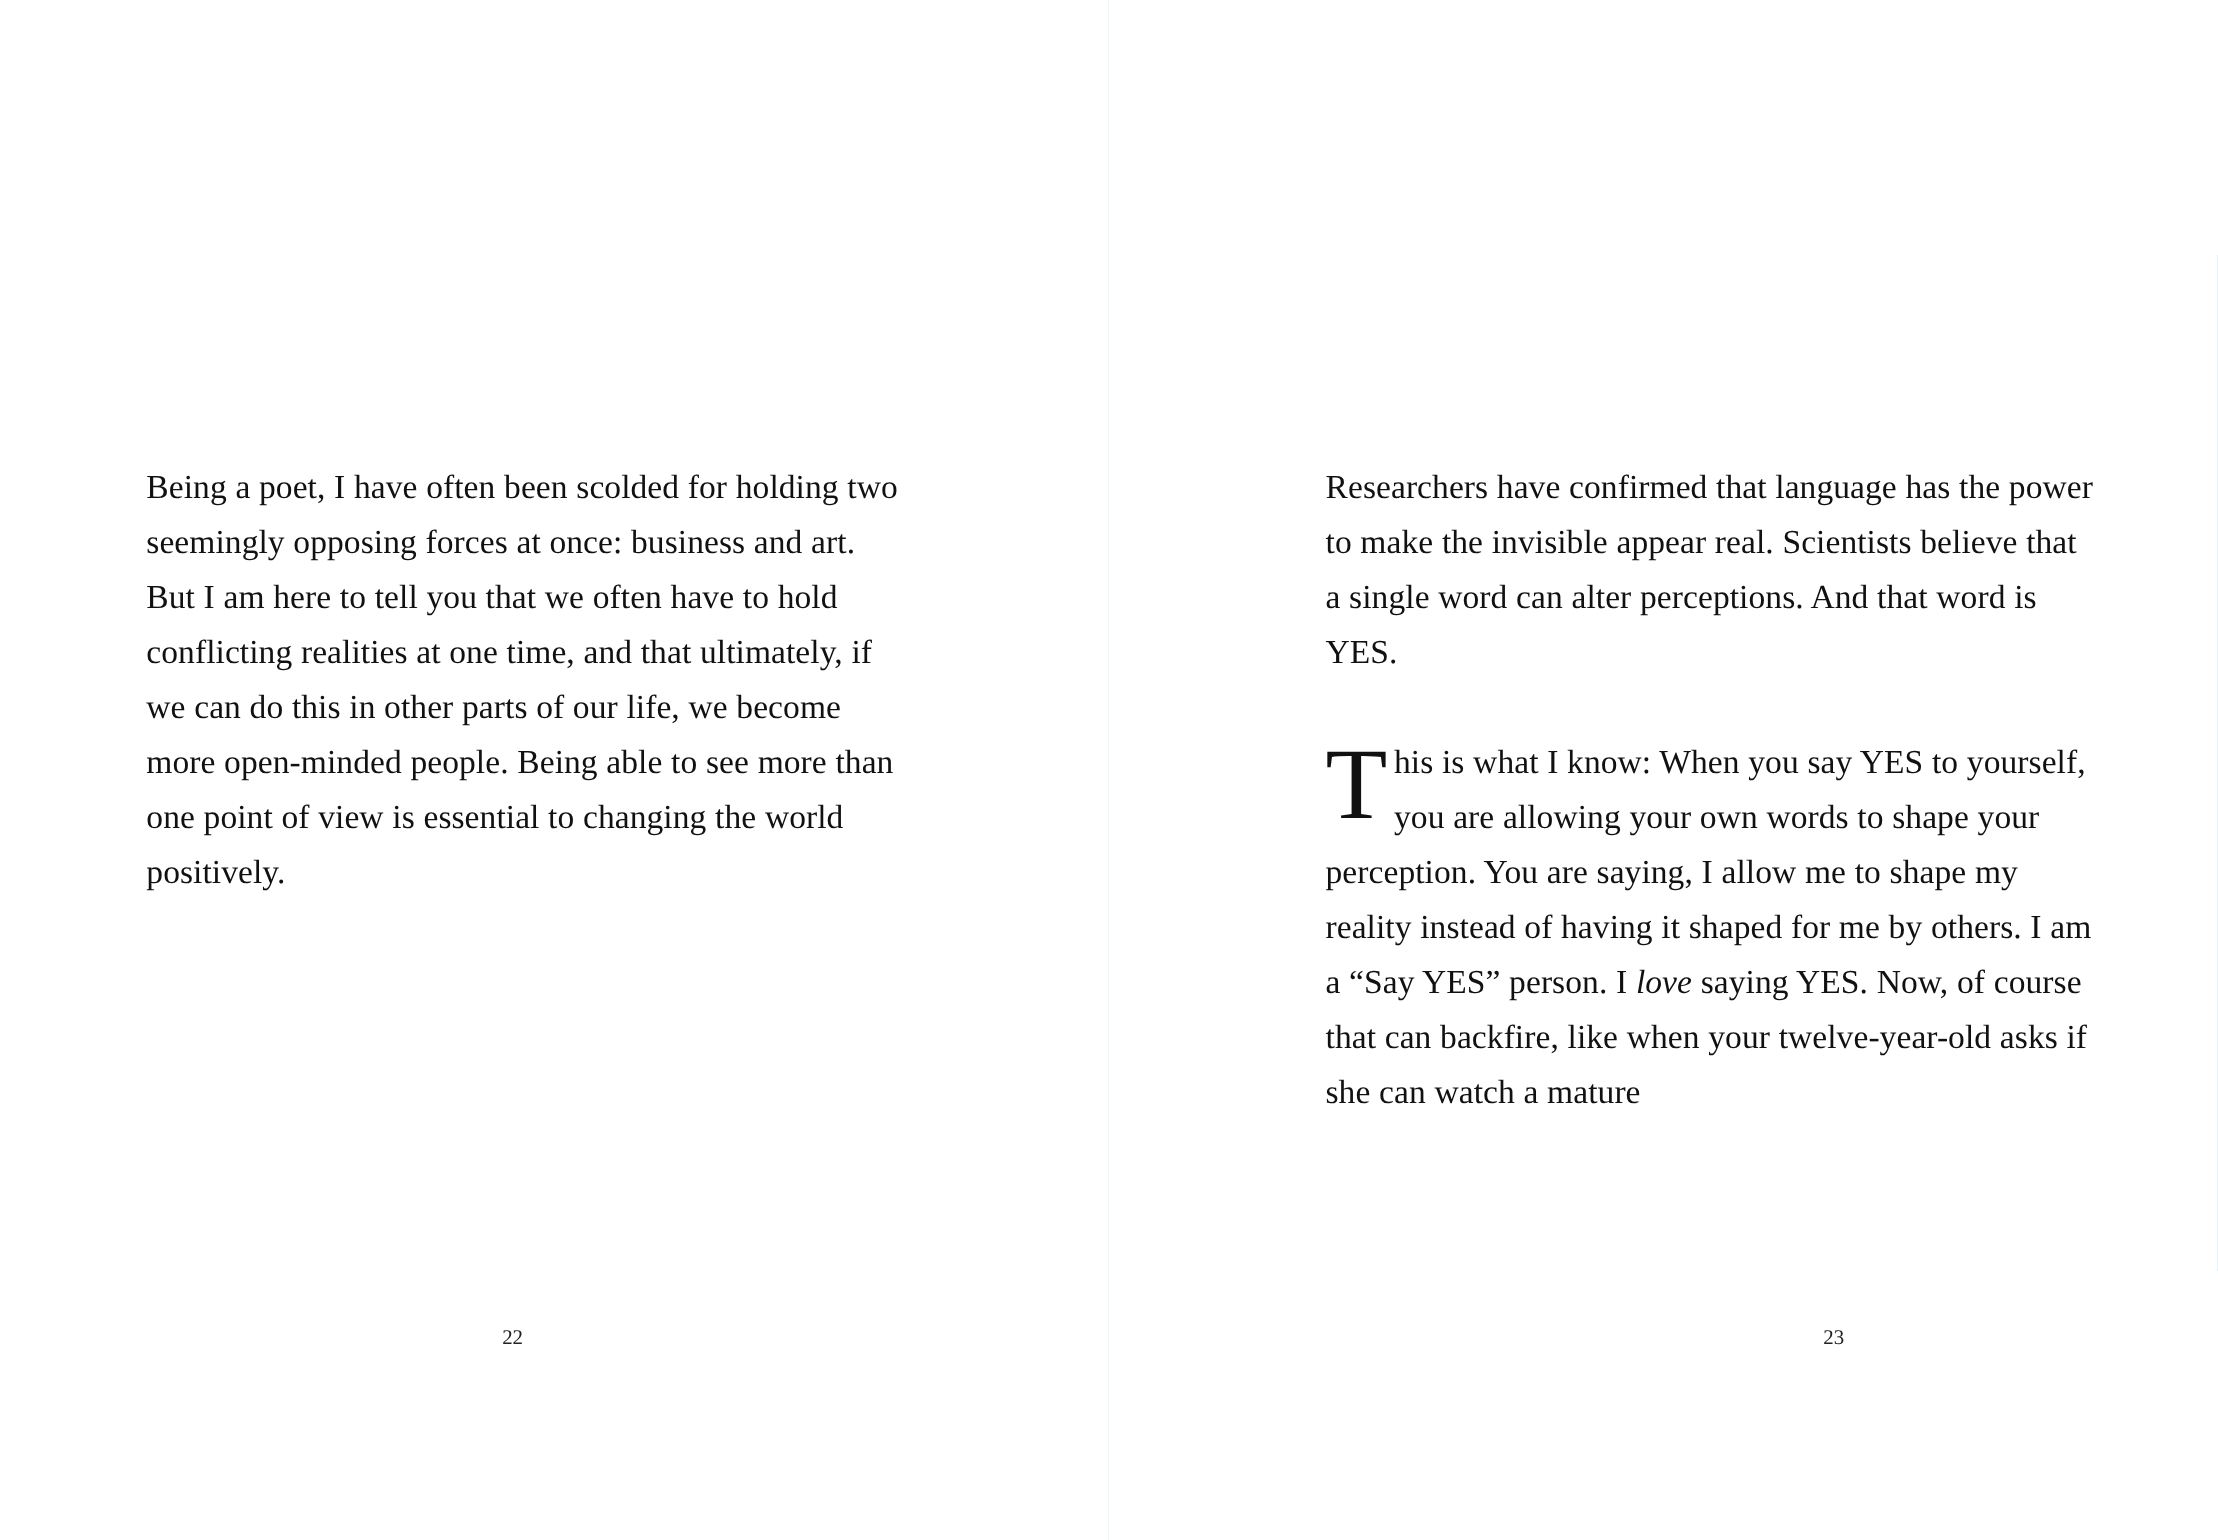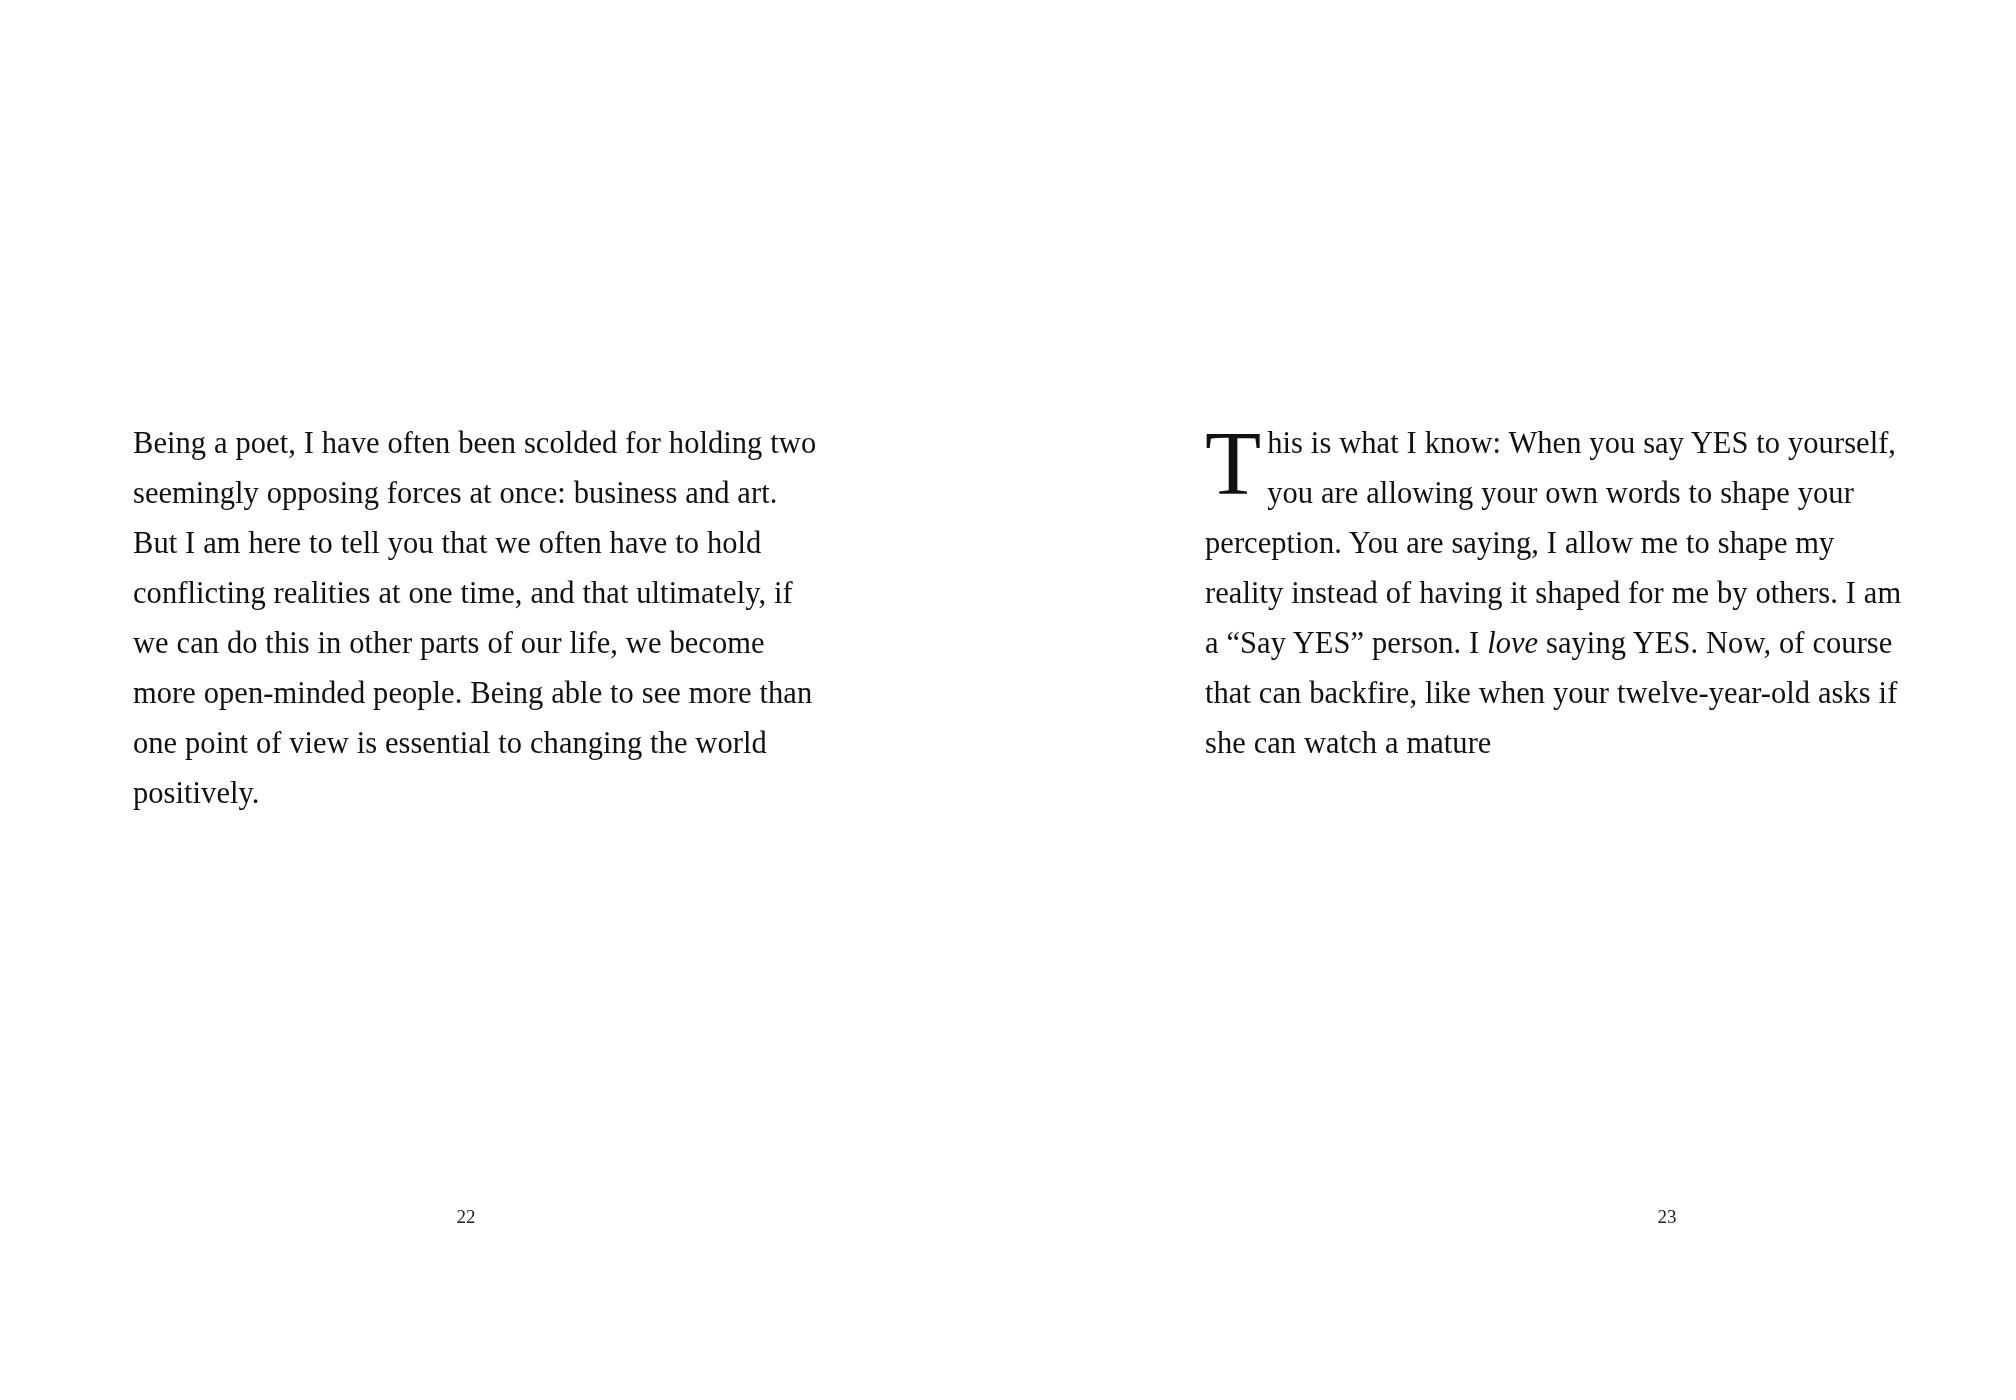--- a/index.html
+++ b/index.html
@@ -97,18 +97,19 @@
 
   <div class="page page-left">
     <div class="text-block">
       <p class="para">Being a poet, I have often been scolded for holding two seemingly opposing forces at once: business and art. But I am here to tell you that we often have to hold conflicting realities at one time, and that ultimately, if we can do this in other parts of our life, we become more open-minded people. Being able to see more than one point of view is essential to changing the world positively.</p>
     </div>
     <div class="folio">22</div>
   </div>
 
   <div class="page page-right">
     <div class="text-block">
+      <p class="para">Researchers have confirmed that language has the power to make the invisible appear real. Scientists believe that a single word can alter perceptions. And that word is YES.</p>
       <p class="para dropcap-para"><span class="dropcap">T</span><span>his is what I know: When you say YES to yourself, you are allowing your own words to shape your perception. You are saying, I allow me to shape my reality instead of having it shaped for me by others. I am a “Say YES” person. I </span><em class="ital">love</em><span> saying YES. Now, of course that can backfire, like when your twelve-year-old asks if she can watch a mature</span></p>
     </div>
     <div class="folio">23</div>
   </div>
 
 </div>
 
 </body></html>

